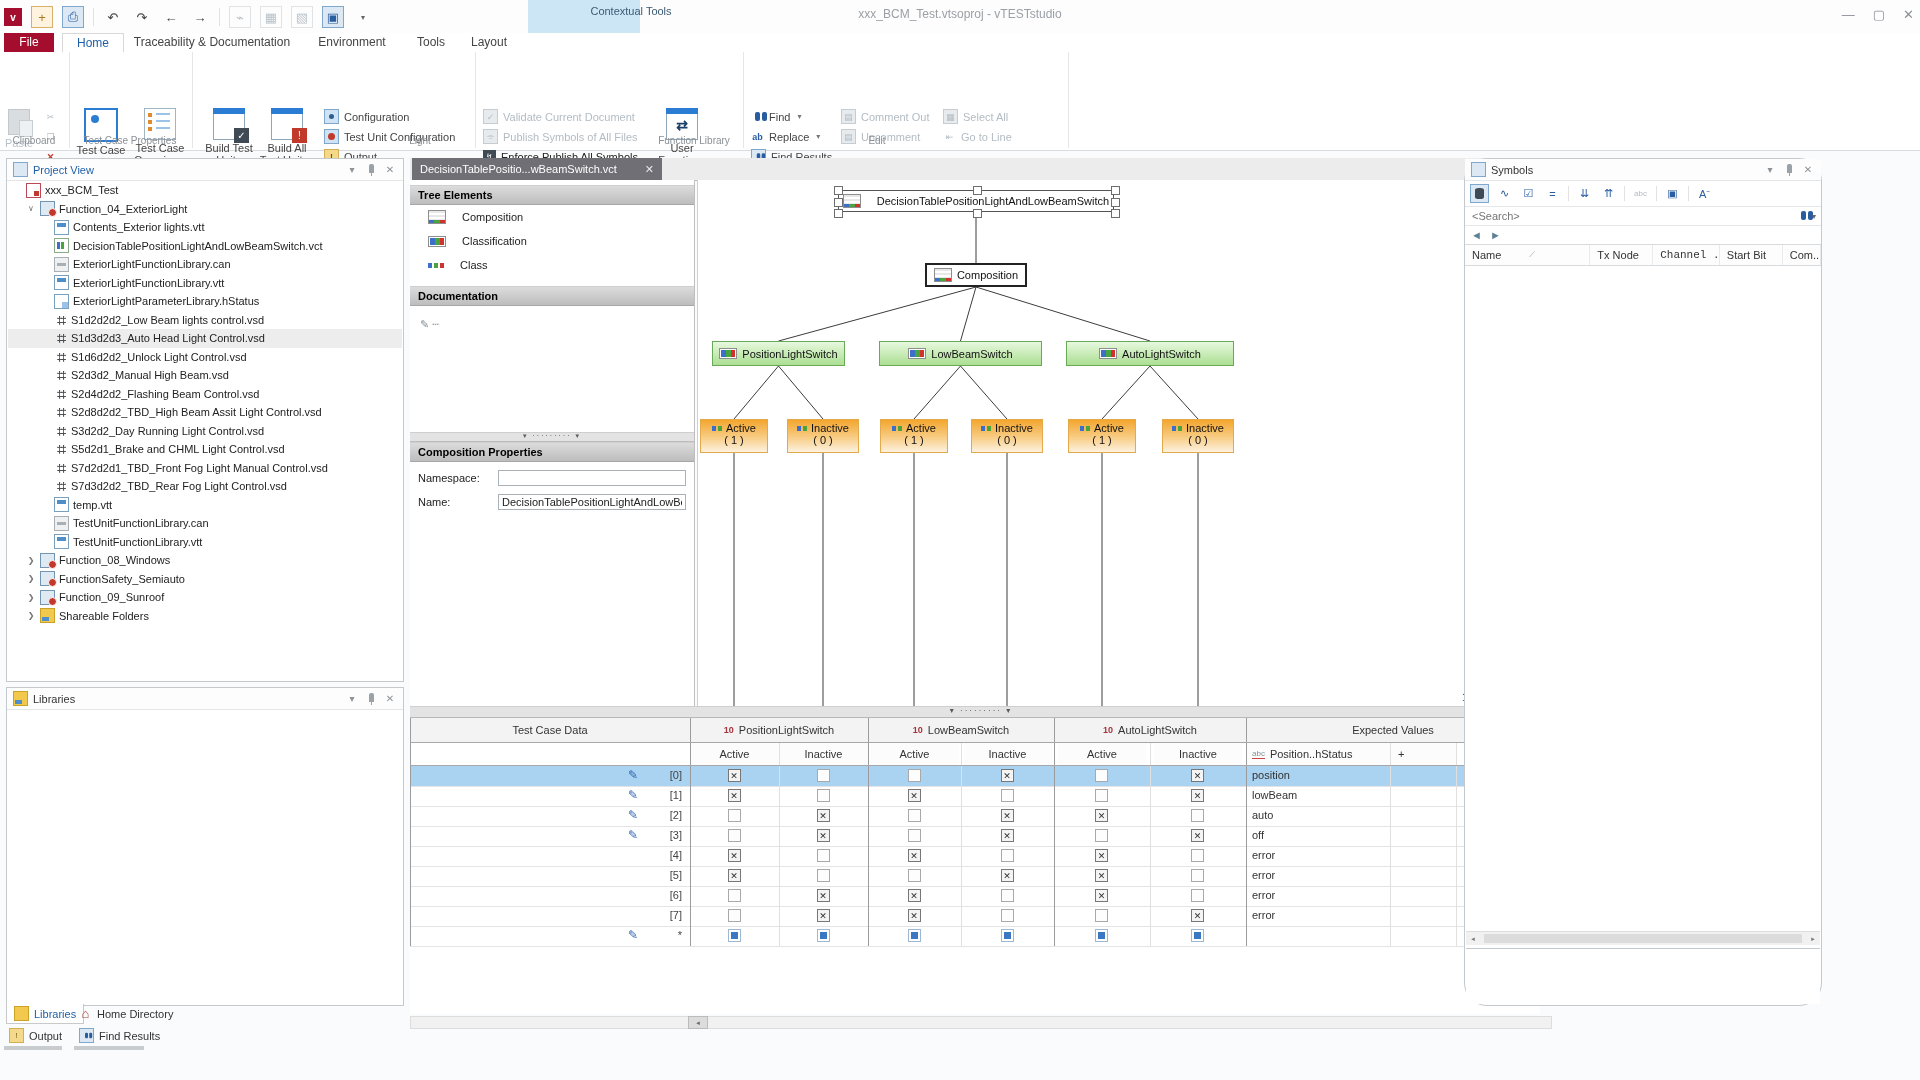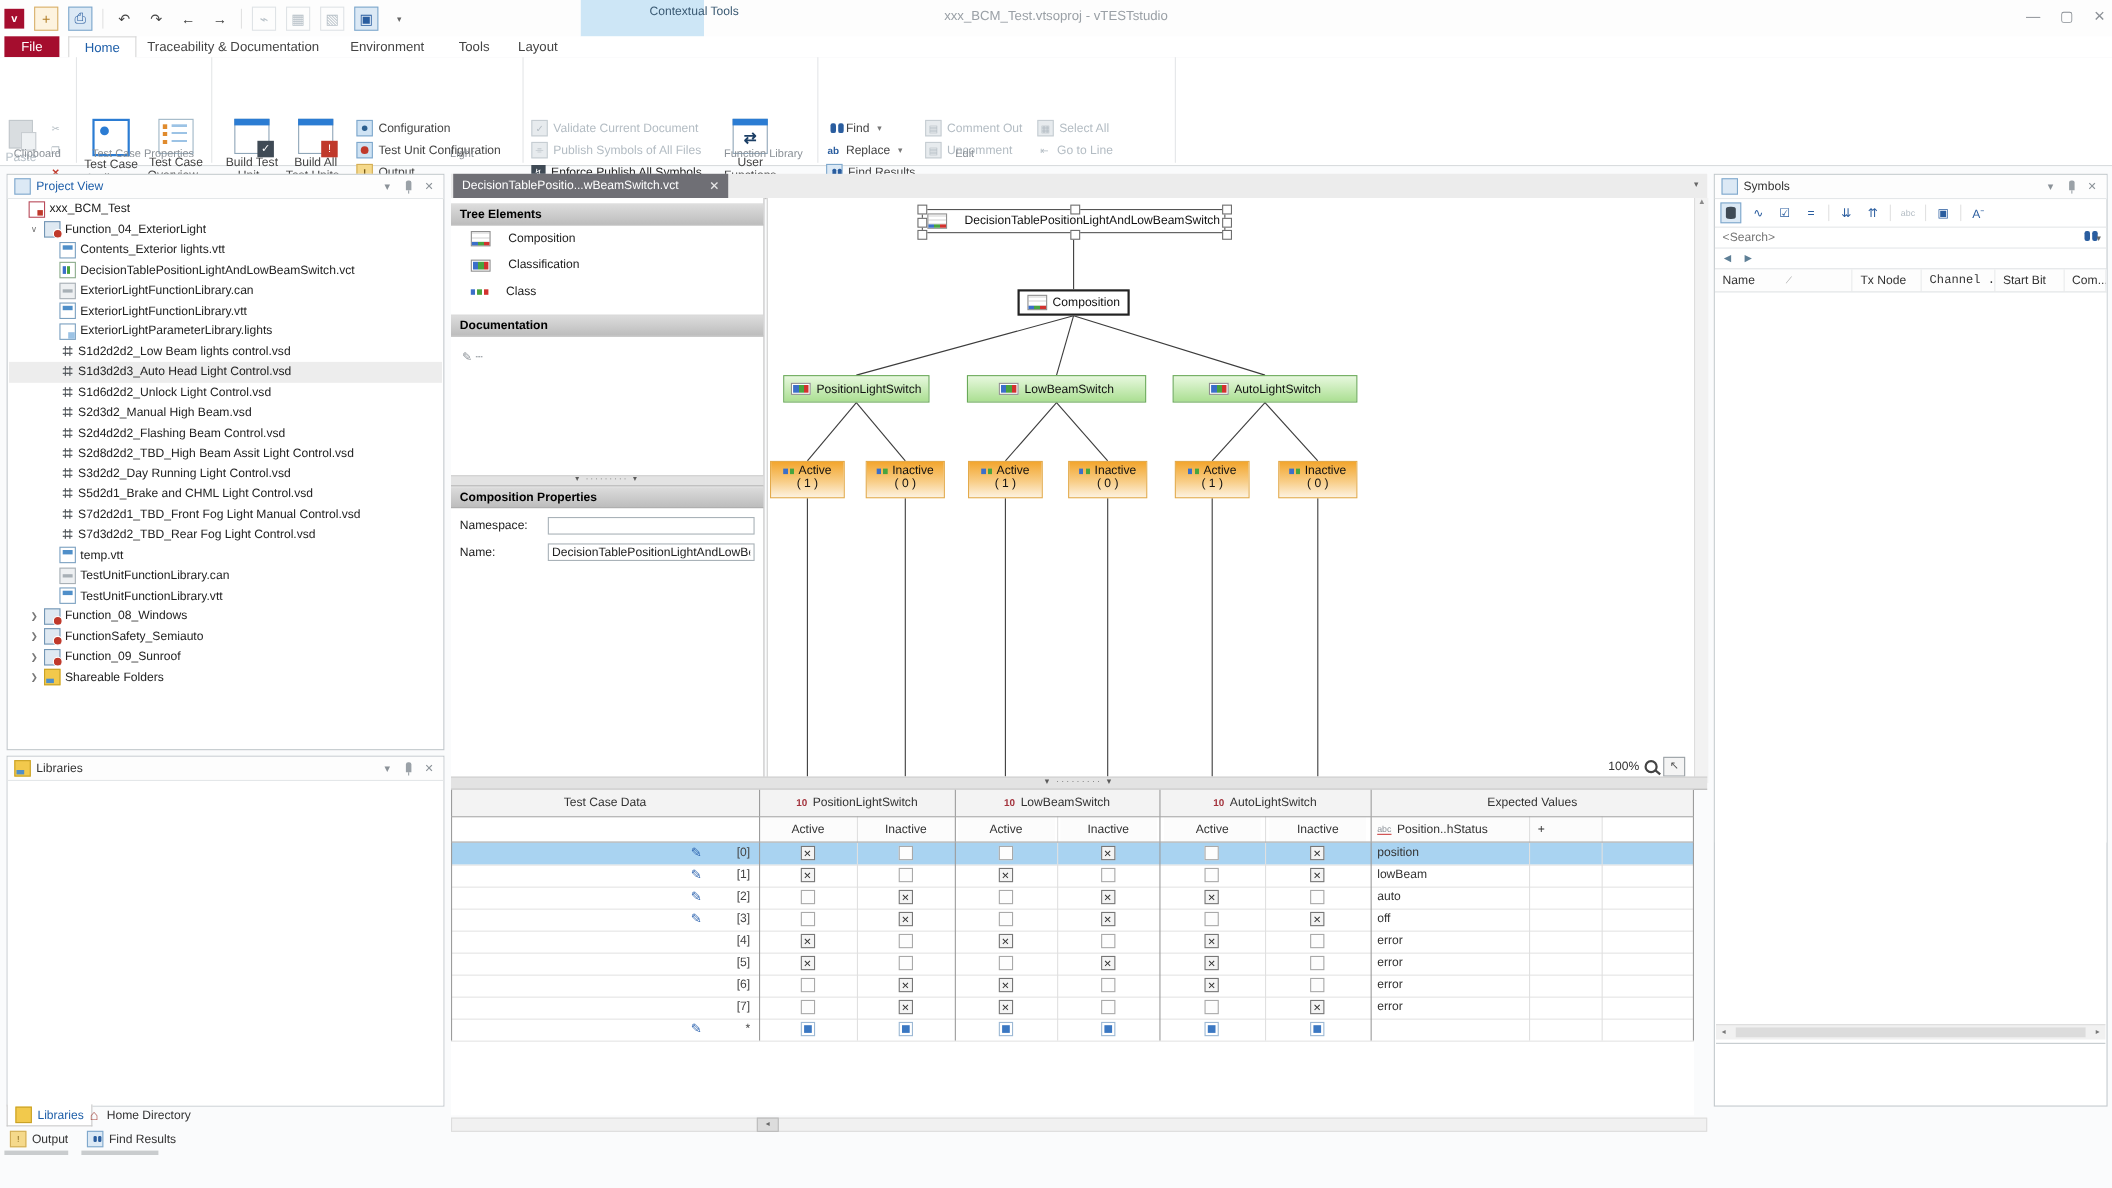--- a/index.html
+++ b/index.html
@@ -365,21 +365,21 @@
           <span>ExteriorLightFunctionLibrary.can</span>
         </div>
         <div class="titem" style="padding-left: 32px;">
           <span class="texp"></span>
           <span class="tic ic-vtt"></span>
           <span>ExteriorLightFunctionLibrary.vtt</span>
         </div>
         <div class="titem" style="padding-left: 32px;">
           <span class="texp"></span>
           <span class="tic ic-vparam"></span>
-          <span>ExteriorLightParameterLibrary.lights</span>
+          <span>ExteriorLightParameterLibrary.hStatus</span>
         </div>
         <div class="titem" style="padding-left: 32px;">
           <span class="texp"></span>
           <span class="tic ic-vsd">‡‡</span>
           <span>S1d2d2d2_Low Beam lights control.vsd</span>
         </div>
         <div class="titem sel" style="padding-left: 32px;">
           <span class="texp"></span>
           <span class="tic ic-vsd">‡‡</span>
           <span>S1d3d2d3_Auto Head Light Control.vsd</span>
@@ -788,21 +788,21 @@
       <div class="tt vline" style="left: 551px; top: 24px; height: 204px;"></div>
       <div class="tt vline" style="left: 740px; top: 24px; height: 204px;"></div>
       <div class="tt vline" style="left: 980px; top: 24px; height: 204px;"></div>
       <div class="tt vline" style="left: 1046px; top: 24px; height: 204px;"></div>
       <div class="tt hline dark" style="left: 0px; top: 24px; width: 1130px;"></div>
       <div class="tt hline dark" style="left: 0px; top: 47px; width: 1130px;"></div>
     </div>
   <div class="abs" id="hscroll"></div>
   <div class="abs" id="hthumb">◂</div>
 
-  <div class="abs panel" style="left:1558px;top:158px;width:356px;height:846px;">
+  <div class="abs panel" style="left:1464px;top:158px;width:356px;height:846px;border-radius:23px;">
     <div class="phead">
       <span class="tic" style="background:#dce9f5;border:1px solid #7fa8cc;"></span>
       <span class="pt">Symbols</span>
       <span class="pbtn">▾</span>
       <span class="pbtn"><span class="pin"></span></span>
       <span class="pbtn">✕</span>
     </div>
     <div id="sym-tools">
         <span class="si seldb">
           <span class="cyl"></span>

